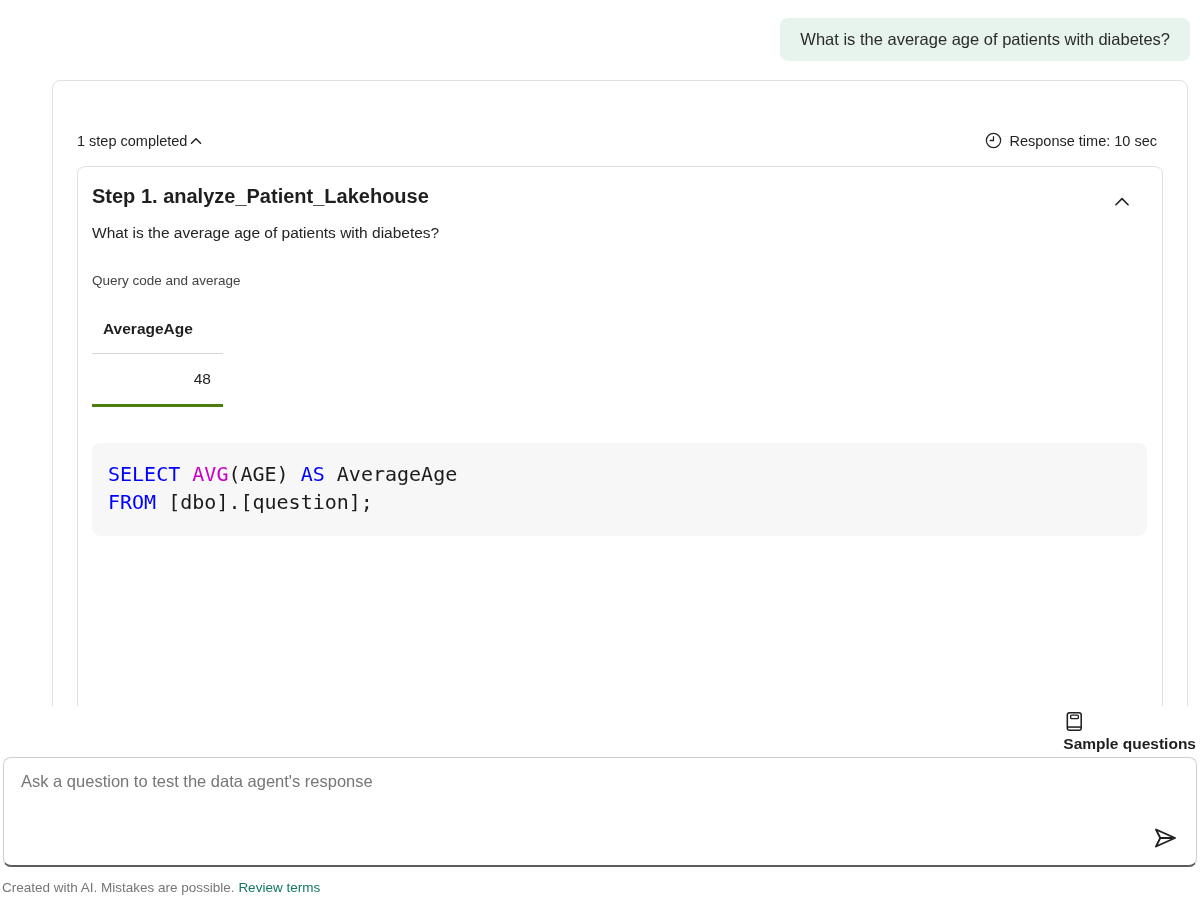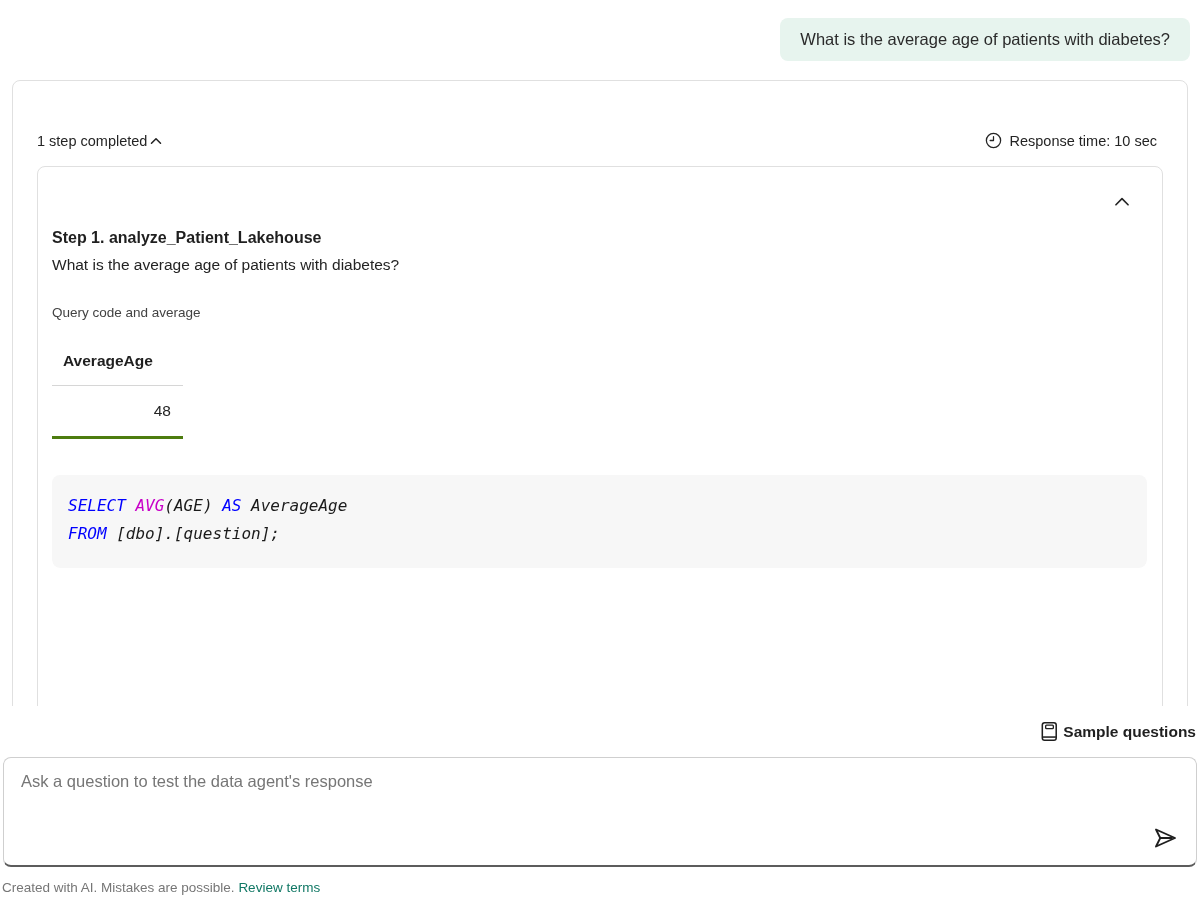--- a/index.html
+++ b/index.html
@@ -4,21 +4,21 @@
 <style>
   * { box-sizing: border-box; }
   html, body {
     margin: 0; padding: 0;
     width: 1200px; height: 906px;
     background: #ffffff;
     font-family: "Liberation Sans", sans-serif;
     color: #242424;
     overflow: hidden;
   }
-  .chat-area { height: 706px; overflow: hidden; position: relative; }
+  .chat-area { height: 706px; overflow: hidden; position: relative; padding-left: 40px; }
 
   .user-row { padding: 18px 10px 0 0; display: flex; justify-content: flex-end; }
   .user-bubble {
     background: var(--bubble-bg, #e7f4ee);
     border-radius: 8px;
     padding: 12px 20px;
     font-size: 16.5px;
     color: #2b2b2b;
     max-width: 70%;
   }
@@ -40,21 +40,21 @@
 
   .step-card {
     margin-top: 16px;
     border: 1px solid #e0e0e0;
     border-radius: 8px;
     padding: 16px 14px 60px 14px;
     height: 620px; 
     background: #ffffff;
   }
   .step-header { display: flex; align-items: flex-start; }
-  .step-title { font-size: 16px; font-weight: 700; color: #1f1f1f; padding-top: 2px; margin-top: 44px; }
+  .step-title { font-size: 20px; font-weight: 700; color: #1f1f1f; padding-top: 2px; }
   .collapse-btn { margin-left: auto; margin-right: 13px; margin-top: 6px; background: none; border: none; padding: 2px; cursor: pointer; }
 
   .restated-label { margin-top: 27px; font-size: 13.5px; color: #424242; }
   .restated-question { margin-top: 9px; font-size: 15.5px; color: #242424; }
   .query-label { margin-top: 31px; font-size: 13.5px; color: #424242; }
 
   .result-table { margin-top: 24px; border-collapse: collapse; }
   .result-table th {
     font-size: 15.5px; font-weight: 700; color: #1f1f1f;
     text-align: left; padding: 8px 10px 15px 11px;
@@ -74,29 +74,29 @@
     border-radius: 8px 8px 0 0;
   }
   .code-lang { font-size: 13.5px; color: #1f1f1f; }
   .copy-btn { margin-left: auto; background: none; border: none; padding: 4px; cursor: pointer; border-radius: 4px; }
   .code-body {
     background: #f7f7f7; padding: 17px 16px 20px 16px;
     border-radius: 0 0 8px 8px;
   }
   .code-line {
     font-family: "DejaVu Sans Mono", "Liberation Mono", monospace;
-    font-size: 16px; line-height: 28px; white-space: pre; color: #1b1b1b; font-style: italic;
+    font-size: 20px; line-height: 28px; white-space: pre; color: #1b1b1b;
   }
   .tok-keyword { color: var(--sql-keyword, #0000ff); }
   .tok-function { color: var(--sql-function, #c800c8); }
   .tok-plain { color: #1b1b1b; }
 
   .composer { }
   .sample-row { height: 51px; display: flex; justify-content: flex-end; align-items: center; gap: 9px; padding-right: 4px; }
-  .sample-btn { display: flex; align-items: center; gap: 2px; background: none; border: none; padding: 0; cursor: pointer; font: inherit; }
+  .sample-btn { display: flex; align-items: flex-start; gap: 2px; background: none; border: none; padding: 0; cursor: pointer; font: inherit; flex-direction: column; }
   .sample-label { font-size: 15.5px; font-weight: 600; color: #1f1f1f; }
 
   .input-wrap {
     margin: 0 3px; height: 110px; position: relative;
     border: 1px solid #cfcfcf; border-bottom: 2px solid #5c5c5c;
     border-radius: 8px; background: #ffffff;
   }
   .question-input {
     width: 100%; height: 100%; border: none; outline: none; resize: none;
     background: transparent; padding: 14px 60px 14px 17px;

